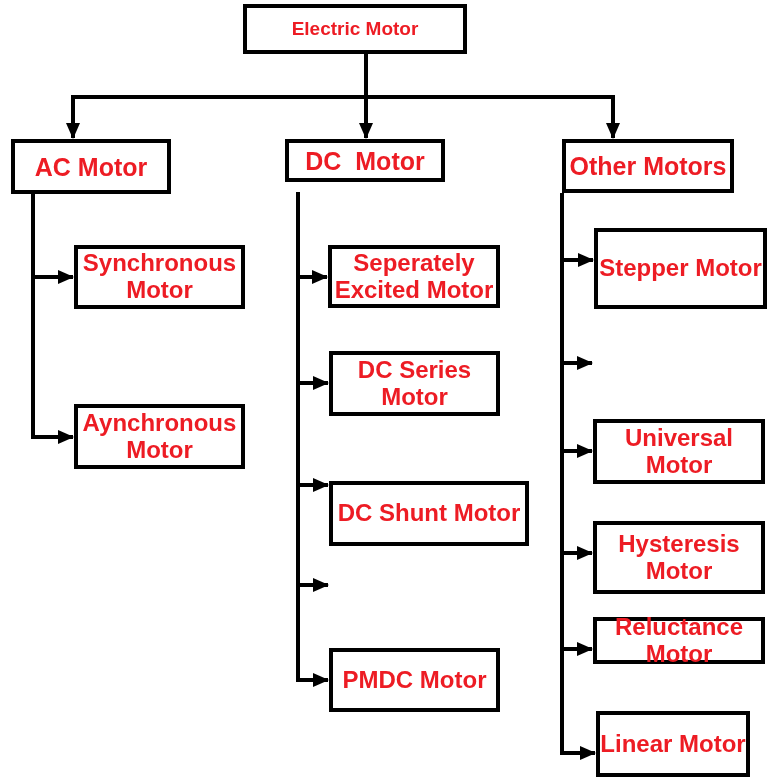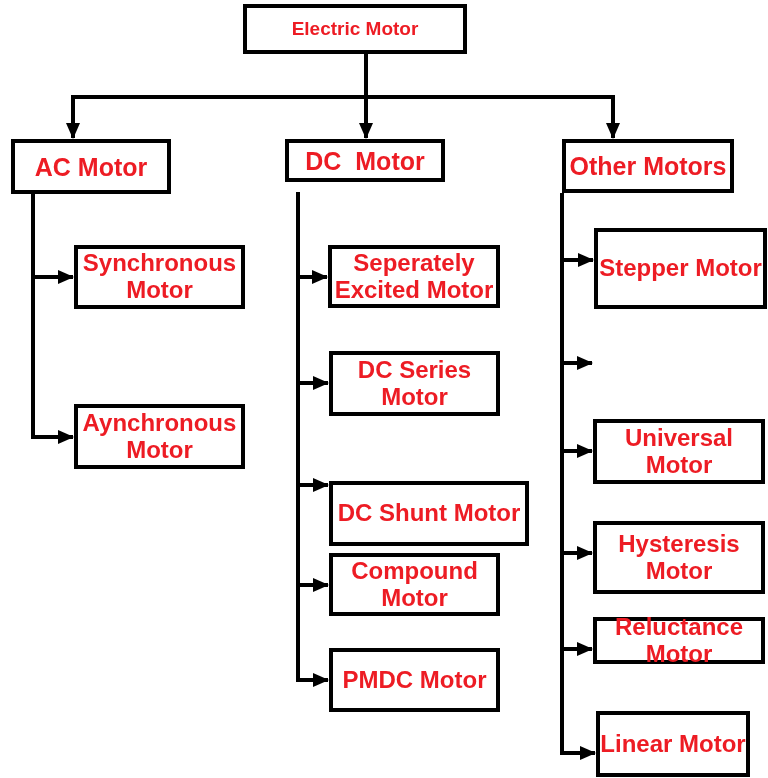--- a/index.html
+++ b/index.html
@@ -90,21 +90,20 @@
   <div class="node branch-node" style="left:11px;top:139px;width:160px;height:55px;">AC Motor</div>
   <div class="node branch-node" style="left:285px;top:139px;width:160px;height:43px;">DC  Motor</div>
   <div class="node branch-node" style="left:562px;top:139px;width:172px;height:54px;">Other Motors</div>
 
   <div class="node leaf-node" style="left:74px;top:245px;width:171px;height:64px;">Synchronous Motor</div>
   <div class="node leaf-node" style="left:74px;top:404px;width:171px;height:65px;">Aynchronous Motor</div>
 
   <div class="node leaf-node" style="left:328px;top:245px;width:172px;height:63px;">Seperately Excited Motor</div>
   <div class="node leaf-node" style="left:329px;top:351px;width:171px;height:65px;">DC Series Motor</div>
   <div class="node leaf-node" style="left:329px;top:452px;width:200px;height:65px;margin-top:29px;">DC Shunt Motor</div>
-  <div class="node leaf-node" style="left:329px;top:553px;width:171px;height:63px;">Compound Motor</div>
   <div class="node leaf-node" style="left:329px;top:648px;width:171px;height:64px;">PMDC Motor</div>
 
   <div class="node leaf-node" style="left:594px;top:228px;width:173px;height:81px;">Stepper Motor</div>
   <div class="node leaf-node" style="left:593px;top:419px;width:172px;height:65px;">Universal Motor</div>
   <div class="node leaf-node" style="left:593px;top:521px;width:172px;height:73px;">Hysteresis Motor</div>
   <div class="node leaf-node" style="left:593px;top:617px;width:172px;height:47px;">Reluctance Motor</div>
   <div class="node leaf-node" style="left:596px;top:711px;width:154px;height:66px;">Linear Motor</div>
 
 </div>
 

